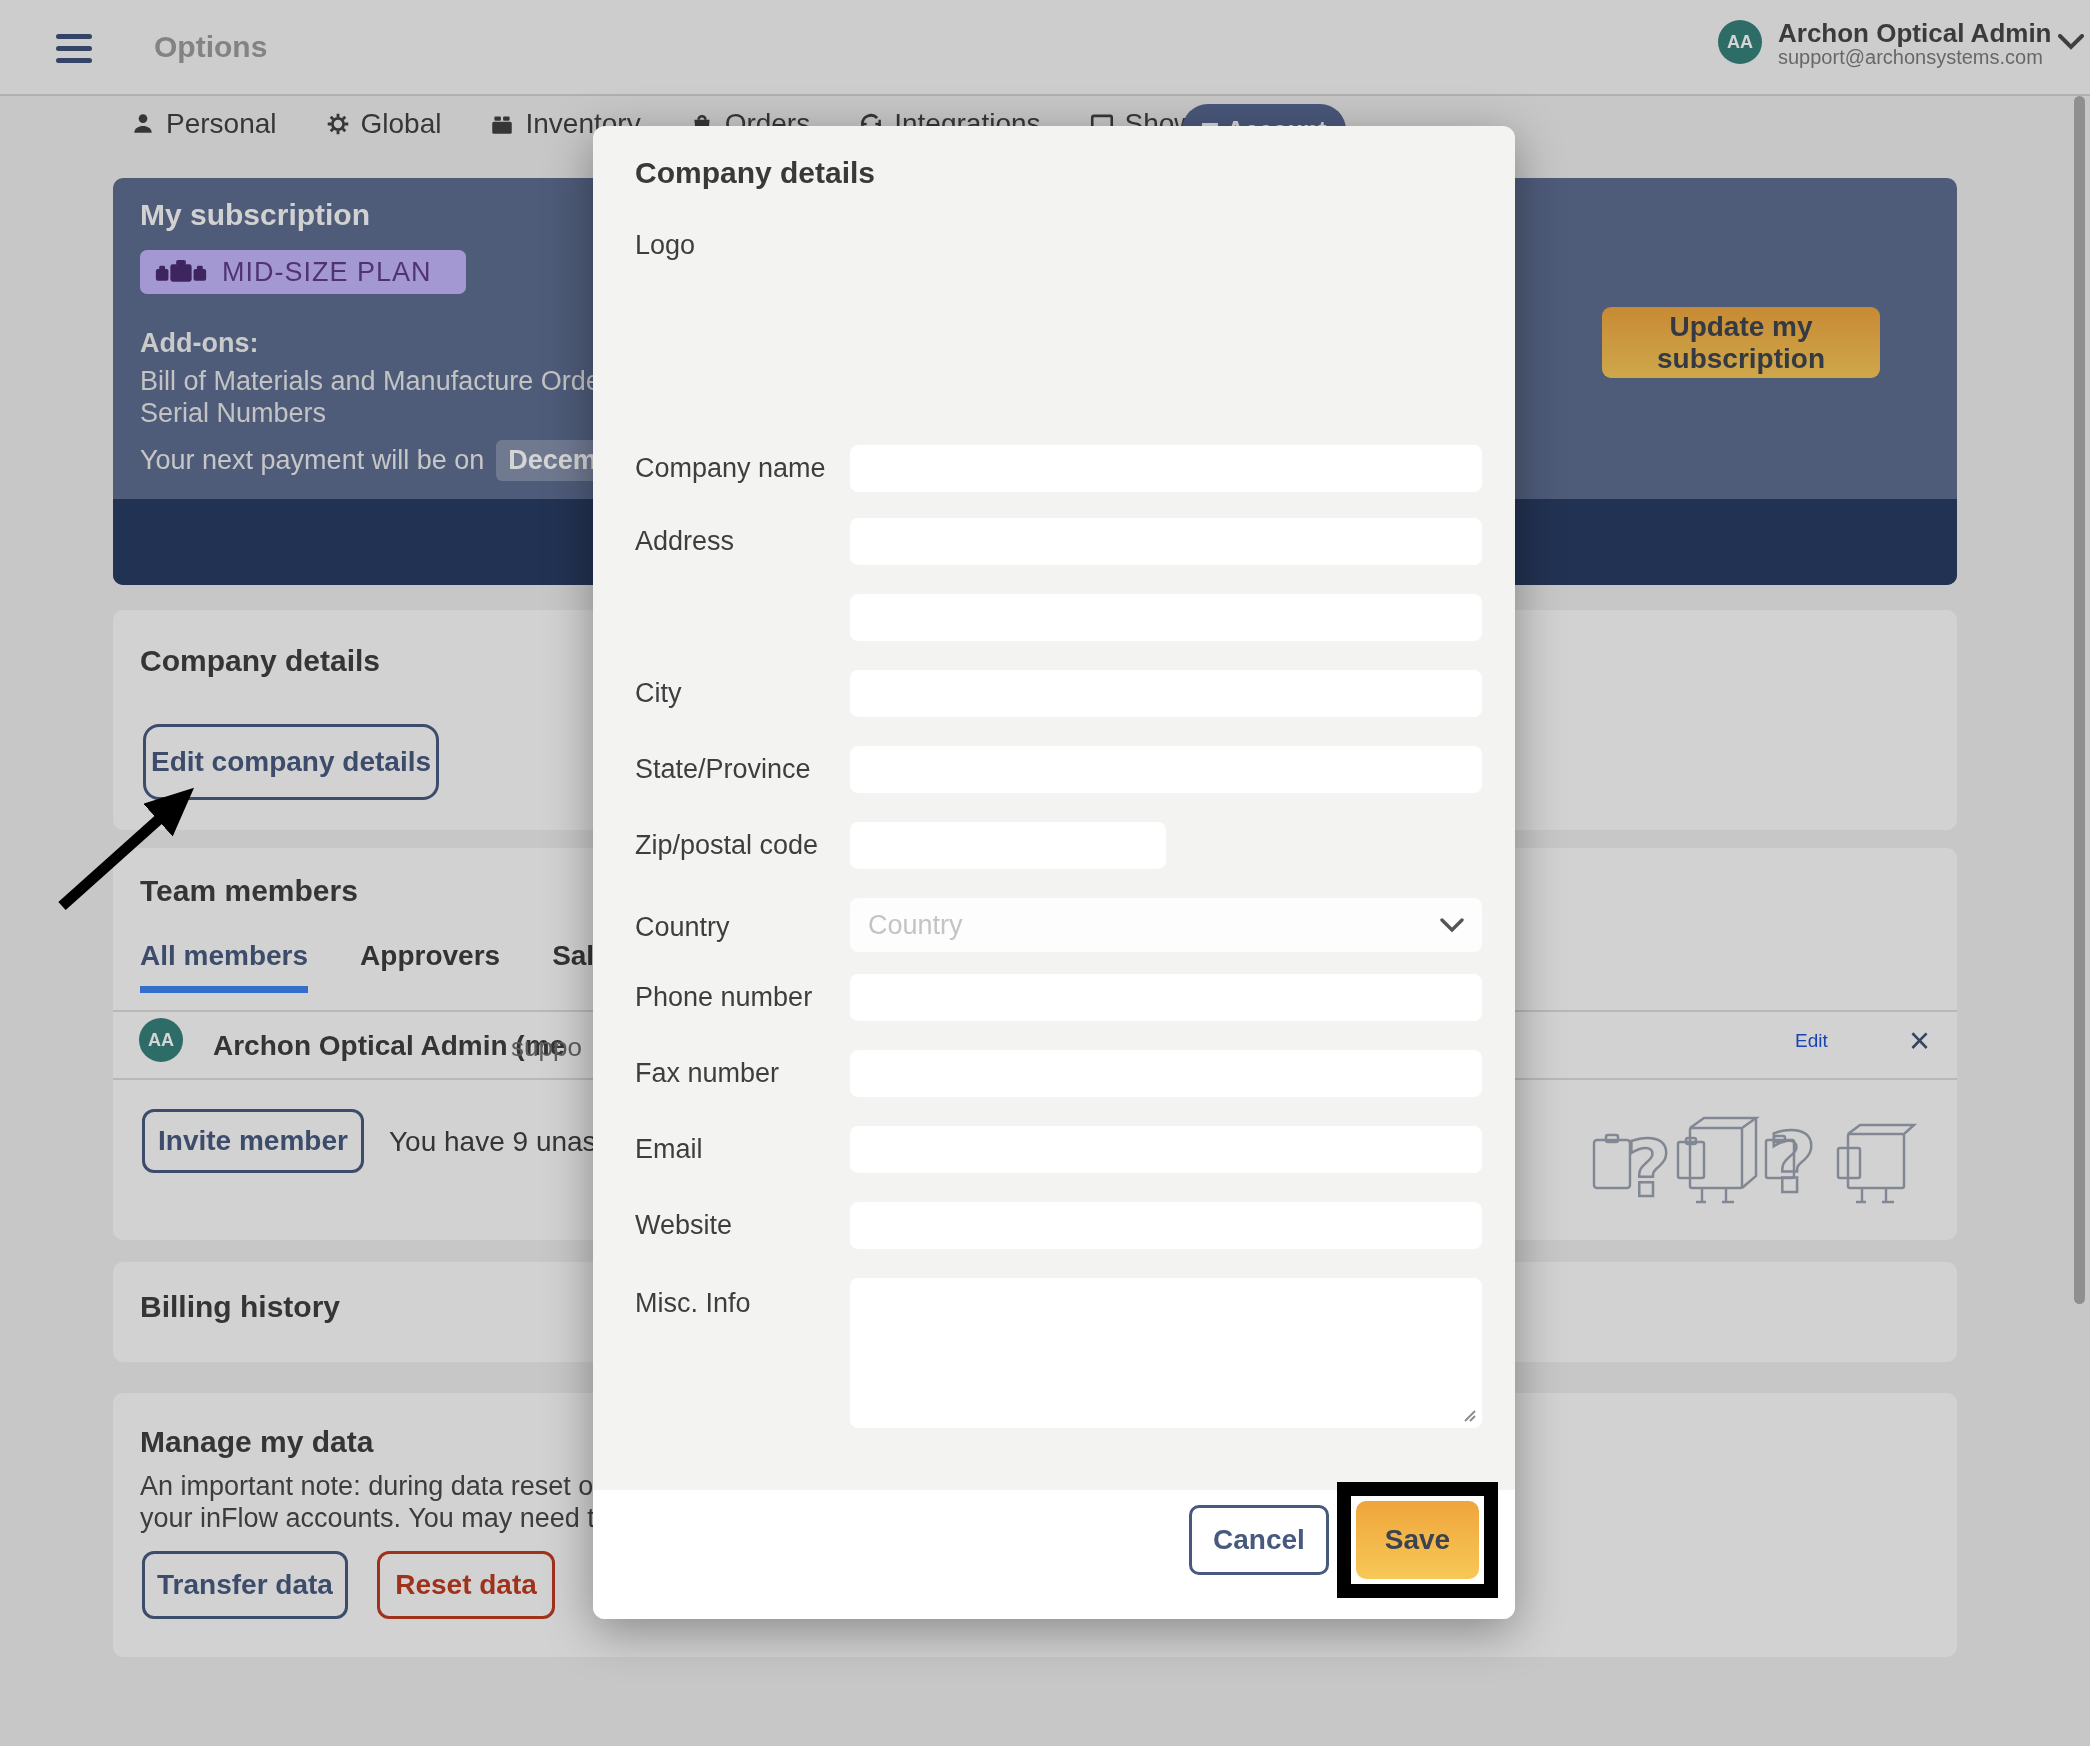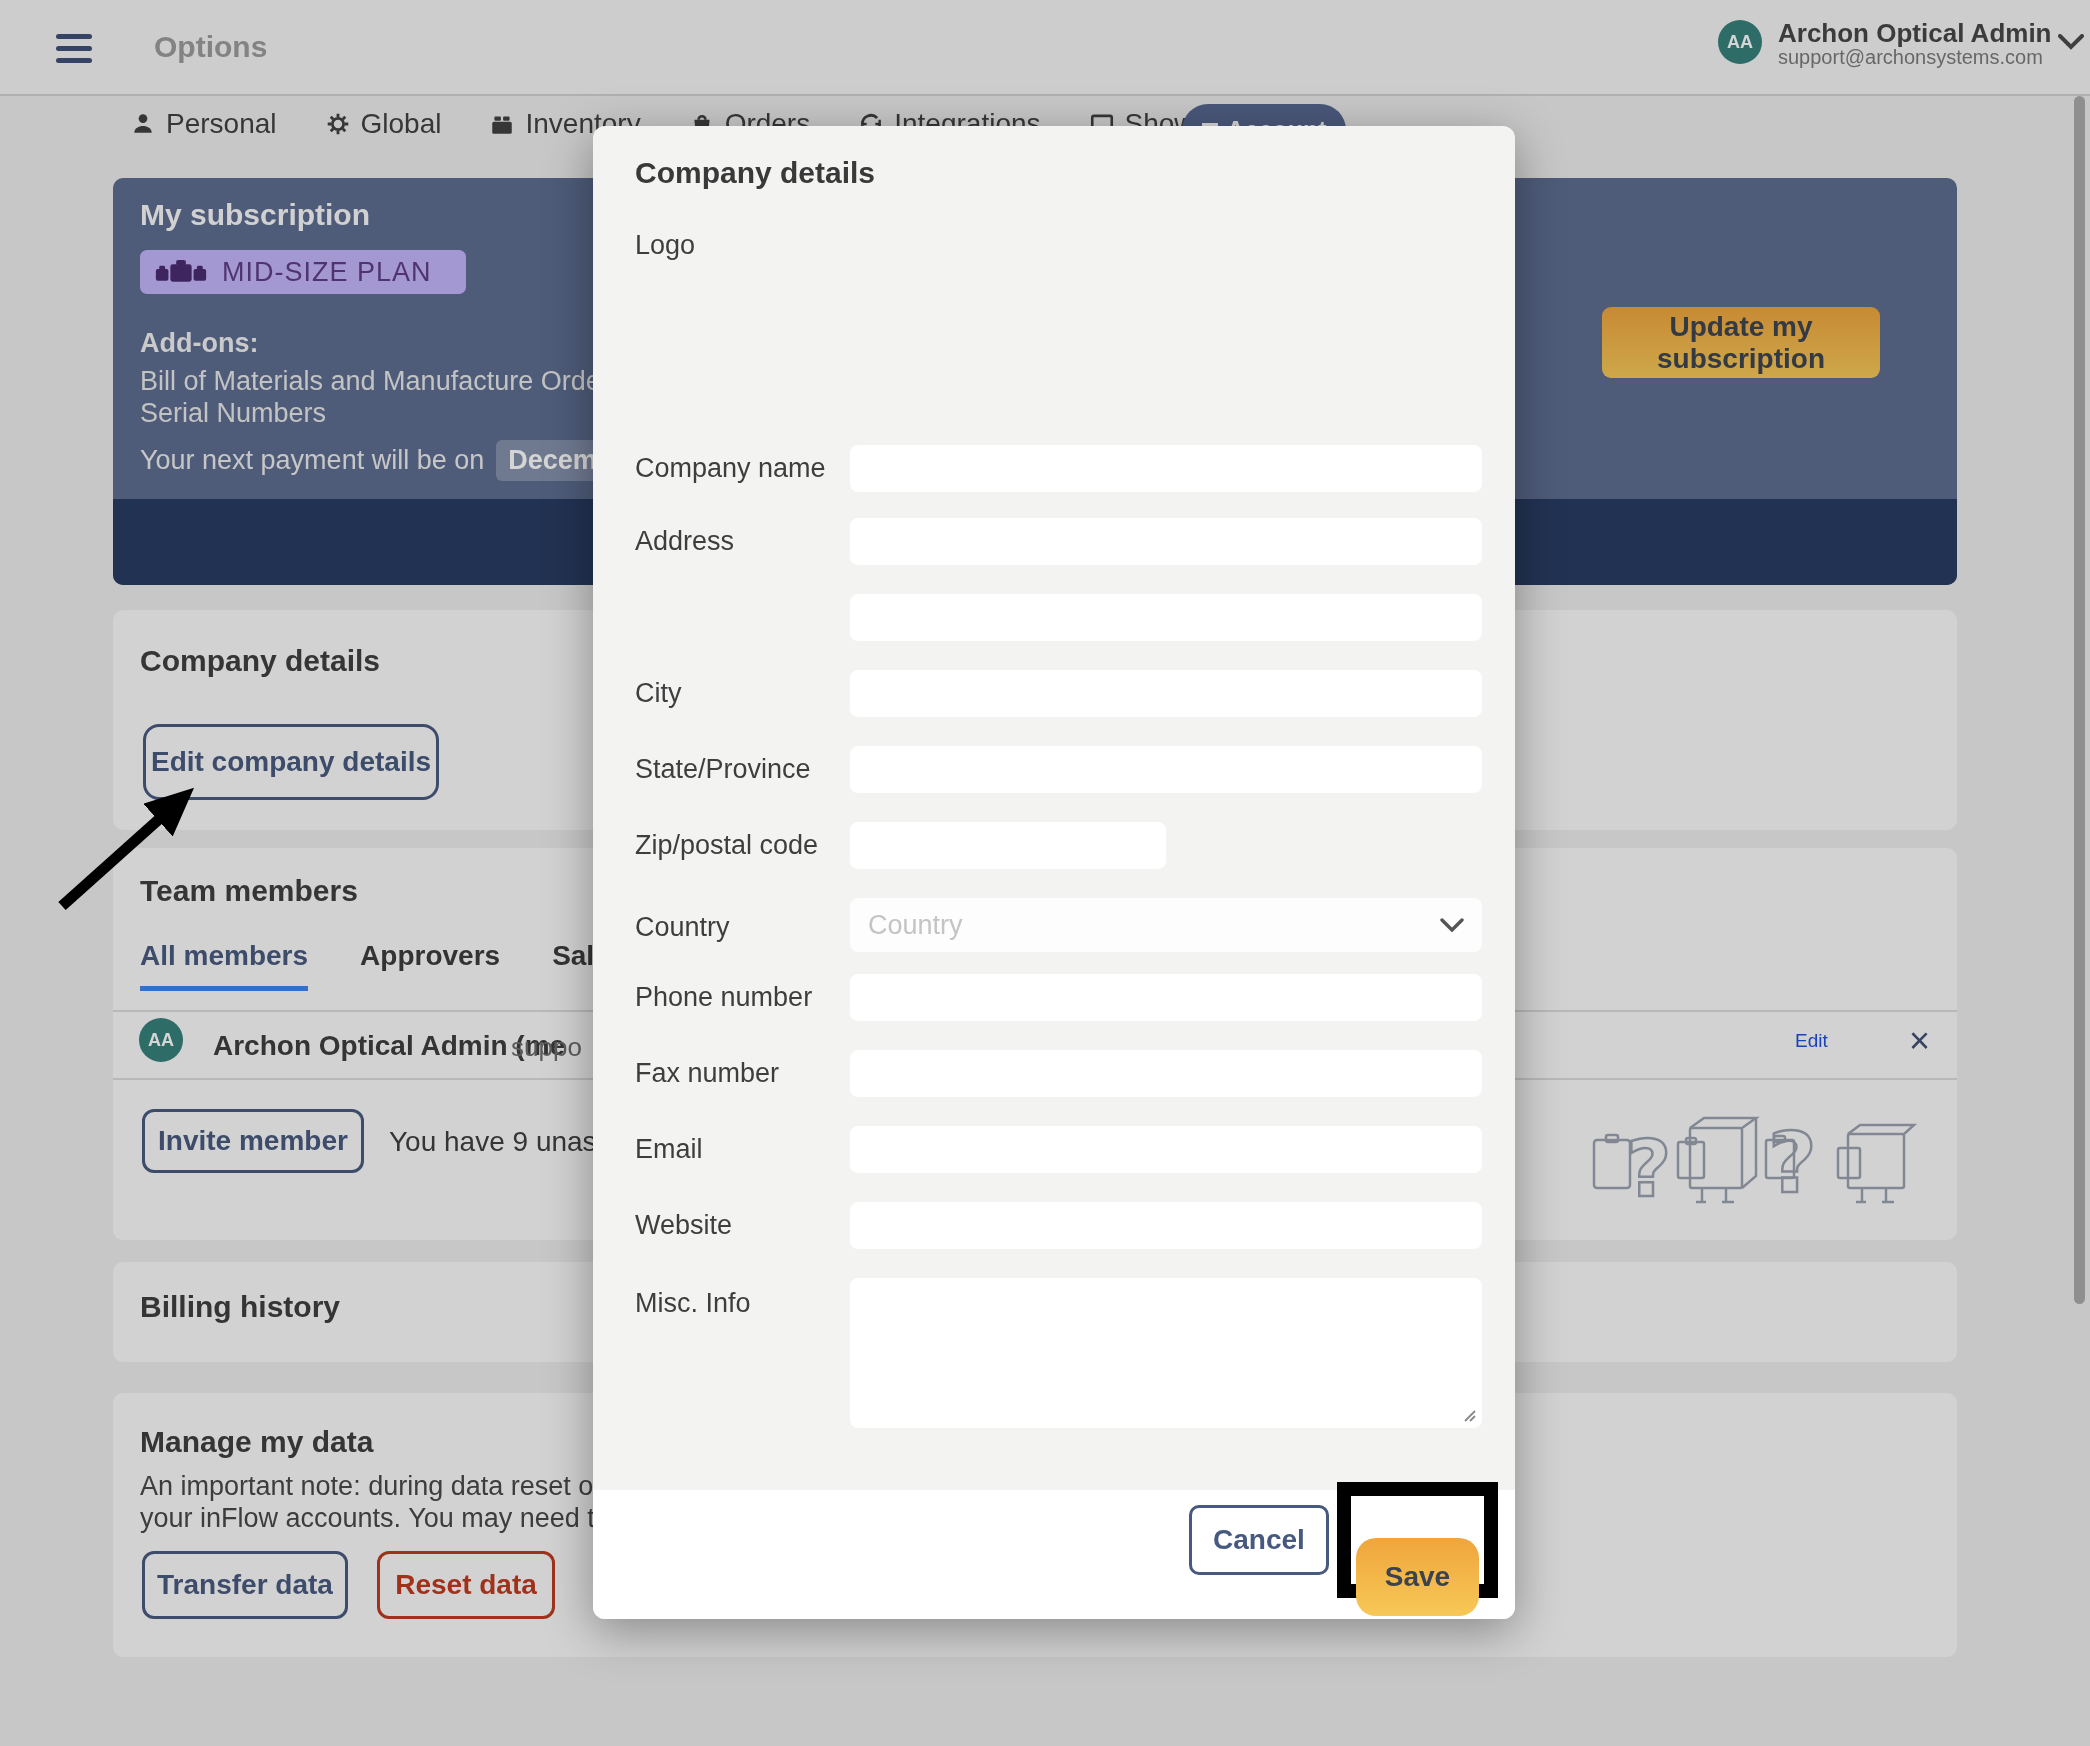--- a/index.html
+++ b/index.html
@@ -50,21 +50,21 @@
   .cd-card { left:113px; top:610px; width:1844px; height:220px; }
   .cd-title { position:absolute; left:27px; top:34px; }
   .btn-outline-blue { background:transparent; border:3px solid #47597f; color:#47597f; font-weight:bold; border-radius:16px; cursor:pointer; }
   .cd-edit { position:absolute; left:30px; top:114px; width:296px; height:76px; font-size:28px; }
 
   
   .team-card { left:113px; top:848px; width:1844px; height:392px; }
   .team-title { position:absolute; left:27px; top:26px; }
   .team-tabs { position:absolute; left:27px; top:92px; display:flex; gap:52px; }
   .team-tab { font-size:28px; font-weight:bold; color:#3b3b3b; padding-bottom:14px; cursor:pointer; white-space:nowrap; }
-  .team-tab.active { color:#47597f; border-bottom:5px solid #3b82f6; }
+  .team-tab.active { color:#47597f; border-bottom:7px solid #3b82f6; }
   .team-div1 { position:absolute; left:0; top:162px; width:100%; height:2px; background:#dcdcdc; }
   .member-avatar { position:absolute; left:26px; top:170px; }
   .member-name { position:absolute; left:100px; top:182px; font-size:28px; font-weight:bold; color:#3c3c3c; white-space:nowrap; }
   .member-email { position:absolute; left:398px; top:184px; font-size:26px; color:#6d6d6d; white-space:nowrap; }
   .member-edit { position:absolute; left:1682px; top:182px; font-size:19px; color:#1d4ed8; cursor:pointer; }
   .member-close { position:absolute; left:1796px; top:172px; font-size:36px; color:#3f4f73; cursor:pointer; }
   .team-div2 { position:absolute; left:0; top:230px; width:100%; height:2px; background:#dcdcdc; }
   .invite-btn { position:absolute; left:29px; top:261px; width:222px; height:64px; font-size:28px; border-radius:12px; }
   .unassigned { position:absolute; left:276px; top:278px; font-size:28px; color:#3d3d3d; white-space:nowrap; }
   .mascots { position:absolute; left:1477px; top:252px; }
@@ -103,21 +103,21 @@
   .dropzone-text { font-size:28px; color:#5a5a5a; }
   .m-select { position:absolute; left:257px; top:772px; width:632px; height:54px; background:#fdfdfd; border-radius:8px;
               display:flex; align-items:center; justify-content:space-between; padding:0 18px; cursor:pointer; }
   .m-select .ph { font-size:27px; color:#c4c4c4; }
   .m-textarea { position:absolute; left:257px; top:1152px; width:632px; height:150px; background:#fff; border-radius:8px; }
   .resize-grip { position:absolute; right:5px; bottom:5px; }
   .modal-footer { position:absolute; left:0; top:1364px; width:100%; height:129px; background:#fff; border-radius:0 0 12px 12px; }
   .cancel-btn { position:absolute; left:596px; top:1379px; width:140px; height:70px; background:#fff; border:3px solid #47597f;
                 border-radius:10px; color:#47597f; font-size:28px; font-weight:bold; cursor:pointer; }
   .save-annotation { position:absolute; left:744px; top:1356px; width:161px; height:116px; border:14px solid #000; background:#fff; }
-  .save-btn { position:absolute; left:5px; top:5px; width:123px; height:78px; font-size:28px; border-radius:20px;margin-top:37px; }
+  .save-btn { position:absolute; left:5px; top:5px; width:123px; height:78px; font-size:28px; border-radius:10px; }
 </style>
 </head>
 <body>
 
 <div class="screen">
 
   <header class="abs topbar">
     <div class="abs hamburger">
         <span></span>
         <span></span>

